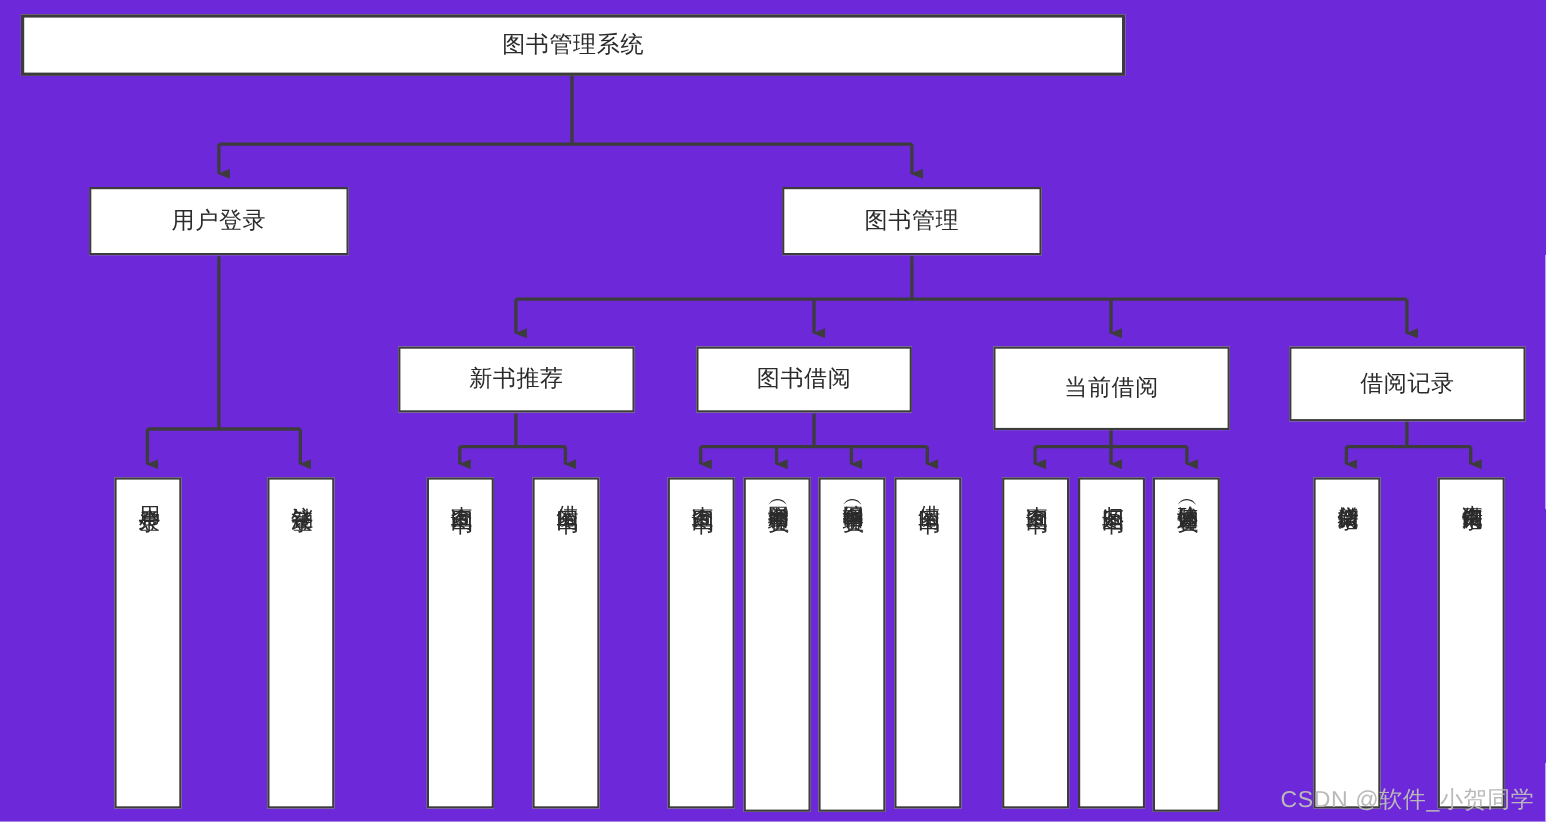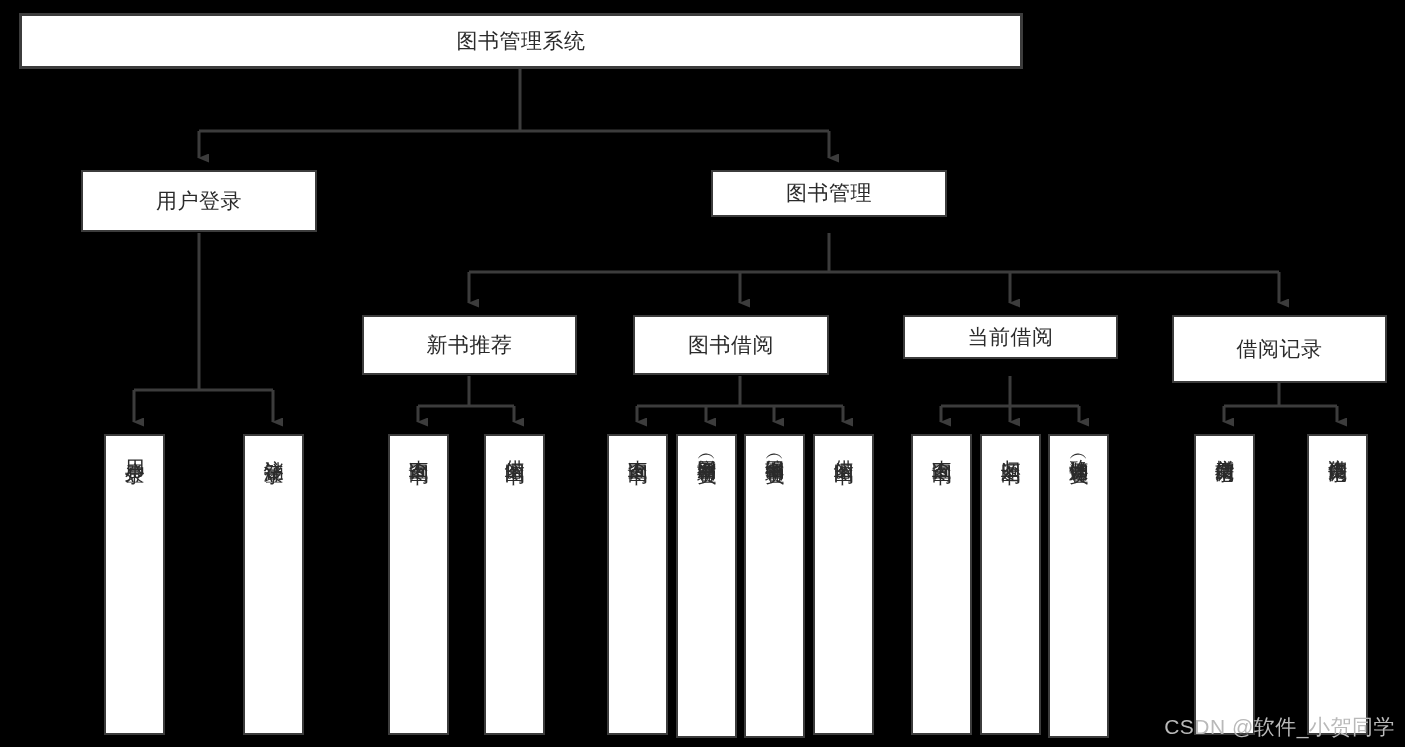--- a/index.html
+++ b/index.html
@@ -8,21 +8,21 @@
     padding: 0;
     background: #ffffff;
   }
   body {
     font-family: "Liberation Sans", "DejaVu Sans", sans-serif;
   }
   #diagram-root {
     position: relative;
     width: 1405px;
     height: 747px;
-    background: #000000;
+    background: #6d28d9;
     overflow: hidden;
   }
   #edges-layer {
     position: absolute;
     left: 0;
     top: 0;
     width: 1405px;
     height: 747px;
   }
   .node {
@@ -129,31 +129,31 @@
     </g>
   </svg>
 
   <div class="node root-node" style="left:19px; top:13px; width:1004px; height:56px;">
     <span class="node-label">图书管理系统</span>
   </div>
 
   <div class="node" style="left:81px; top:170px; width:236px; height:62px;">
     <span class="node-label">用户登录</span>
   </div>
-  <div class="node" style="left:711px; top:170px; width:236px; height:47px;">
+  <div class="node" style="left:711px; top:170px; width:236px; height:62px;">
     <span class="node-label">图书管理</span>
   </div>
 
   <div class="node" style="left:362px; top:315px; width:215px; height:60px;">
     <span class="node-label">新书推荐</span>
   </div>
   <div class="node" style="left:633px; top:315px; width:196px; height:60px;">
     <span class="node-label">图书借阅</span>
   </div>
-  <div class="node" style="left:903px; top:315px; width:215px; height:44px;">
+  <div class="node" style="left:903px; top:315px; width:215px; height:76px;">
     <span class="node-label">当前借阅</span>
   </div>
   <div class="node" style="left:1172px; top:315px; width:215px; height:68px;">
     <span class="node-label">借阅记录</span>
   </div>
 
   <div class="node vertical" style="left:104px; top:434px; width:61px; height:301px;">
     <span class="node-label">用户登录</span>
   </div>
   <div class="node vertical" style="left:243px; top:434px; width:61px; height:301px;">

